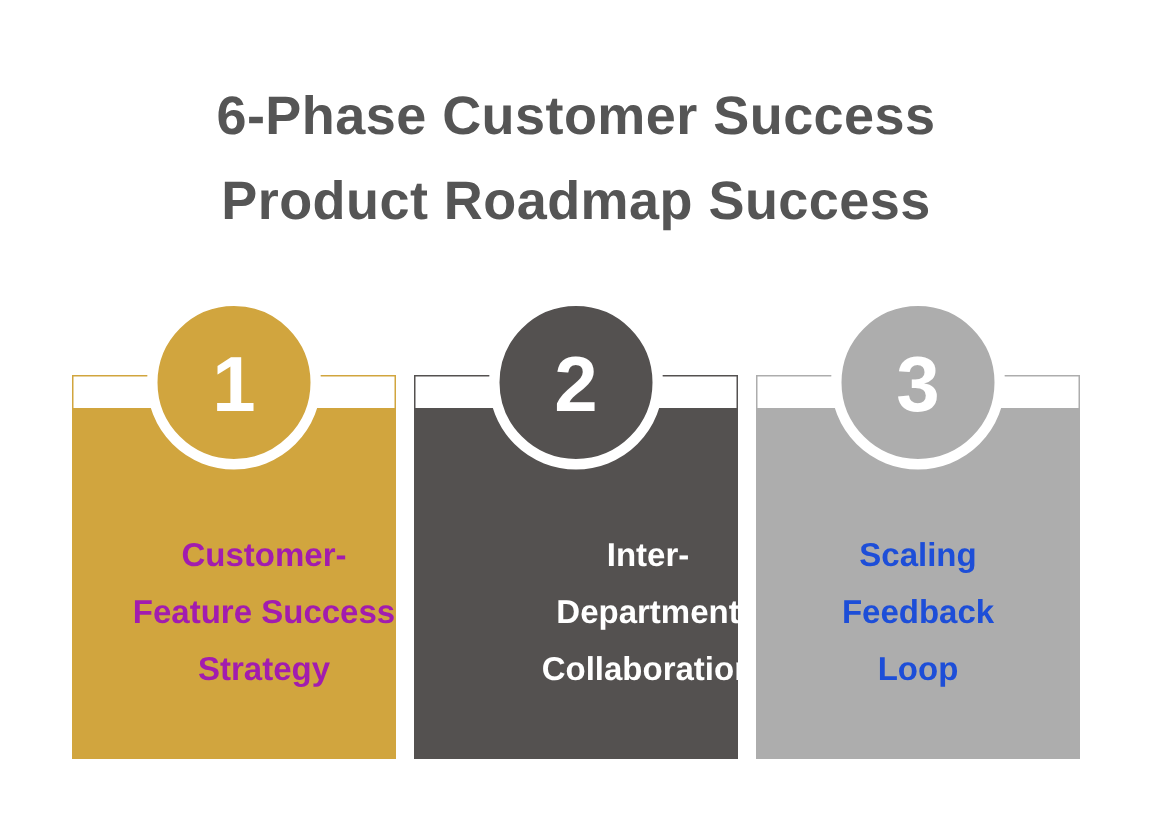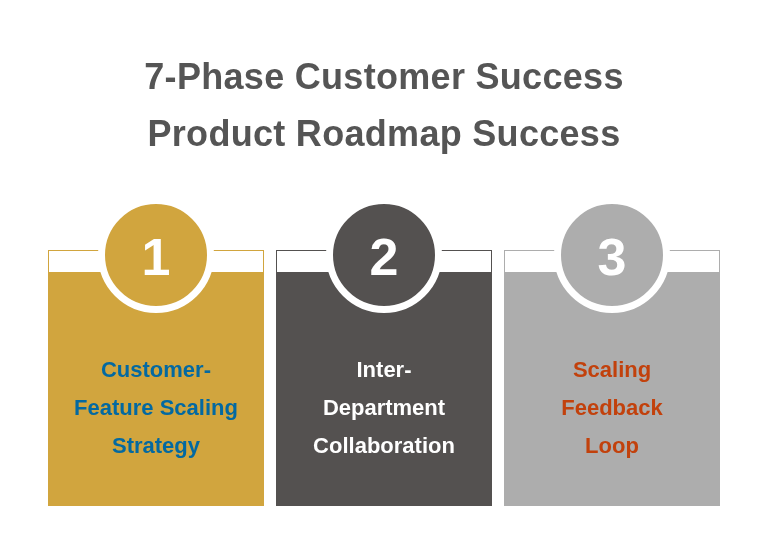--- a/index.html
+++ b/index.html
@@ -68,56 +68,56 @@
     line-height: 38px;
     z-index: 1;
   }
 </style>
 </head>
 <body>
 
 <div class="page" style="background-color: rgb(255, 255, 255);">
 
   <div class="title" style="color: rgb(85, 85, 85);">
-    <div>7-Phase Customer Success</div>
+    <div>6-Phase Customer Success</div>
     <div>Product Roadmap Success</div>
   </div>
 
   <div class="cards">
 
     <div class="card" style="border-color: rgb(209, 165, 62);">
       <div class="card-fill" style="background-color: rgb(209, 165, 62);"></div>
       <div class="badge" style="background-color: rgb(209, 165, 62); border-color: rgb(255, 255, 255);">
         <span class="badge-number" style="color: rgb(255, 255, 255);">1</span>
       </div>
-      <div class="card-label" style="color: #0369a1;">
+      <div class="card-label" style="color: #a21caf; margin-left: 20px;">
         <div>Customer-</div>
-        <div>Feature Scaling</div>
+        <div>Feature Success</div>
         <div>Strategy</div>
       </div>
     </div>
 
     <div class="card" style="border-color: rgb(84, 81, 80);">
       <div class="card-fill" style="background-color: rgb(84, 81, 80);"></div>
       <div class="badge" style="background-color: rgb(84, 81, 80); border-color: rgb(255, 255, 255);">
         <span class="badge-number" style="color: rgb(255, 255, 255);">2</span>
       </div>
-      <div class="card-label" style="color: rgb(255, 255, 255);">
+      <div class="card-label" style="color: rgb(255, 255, 255); padding-left: 48px;">
         <div>Inter-</div>
         <div>Department</div>
         <div>Collaboration</div>
       </div>
     </div>
 
     <div class="card" style="border-color: rgb(173, 173, 173);">
       <div class="card-fill" style="background-color: rgb(173, 173, 173);"></div>
       <div class="badge" style="background-color: rgb(173, 173, 173); border-color: rgb(255, 255, 255);">
         <span class="badge-number" style="color: rgb(255, 255, 255);">3</span>
       </div>
-      <div class="card-label" style="color: #c2410c;">
+      <div class="card-label" style="color: #1d4ed8;">
         <div>Scaling</div>
         <div>Feedback</div>
         <div>Loop</div>
       </div>
     </div>
 
   </div>
 </div>
 
 </body></html>

